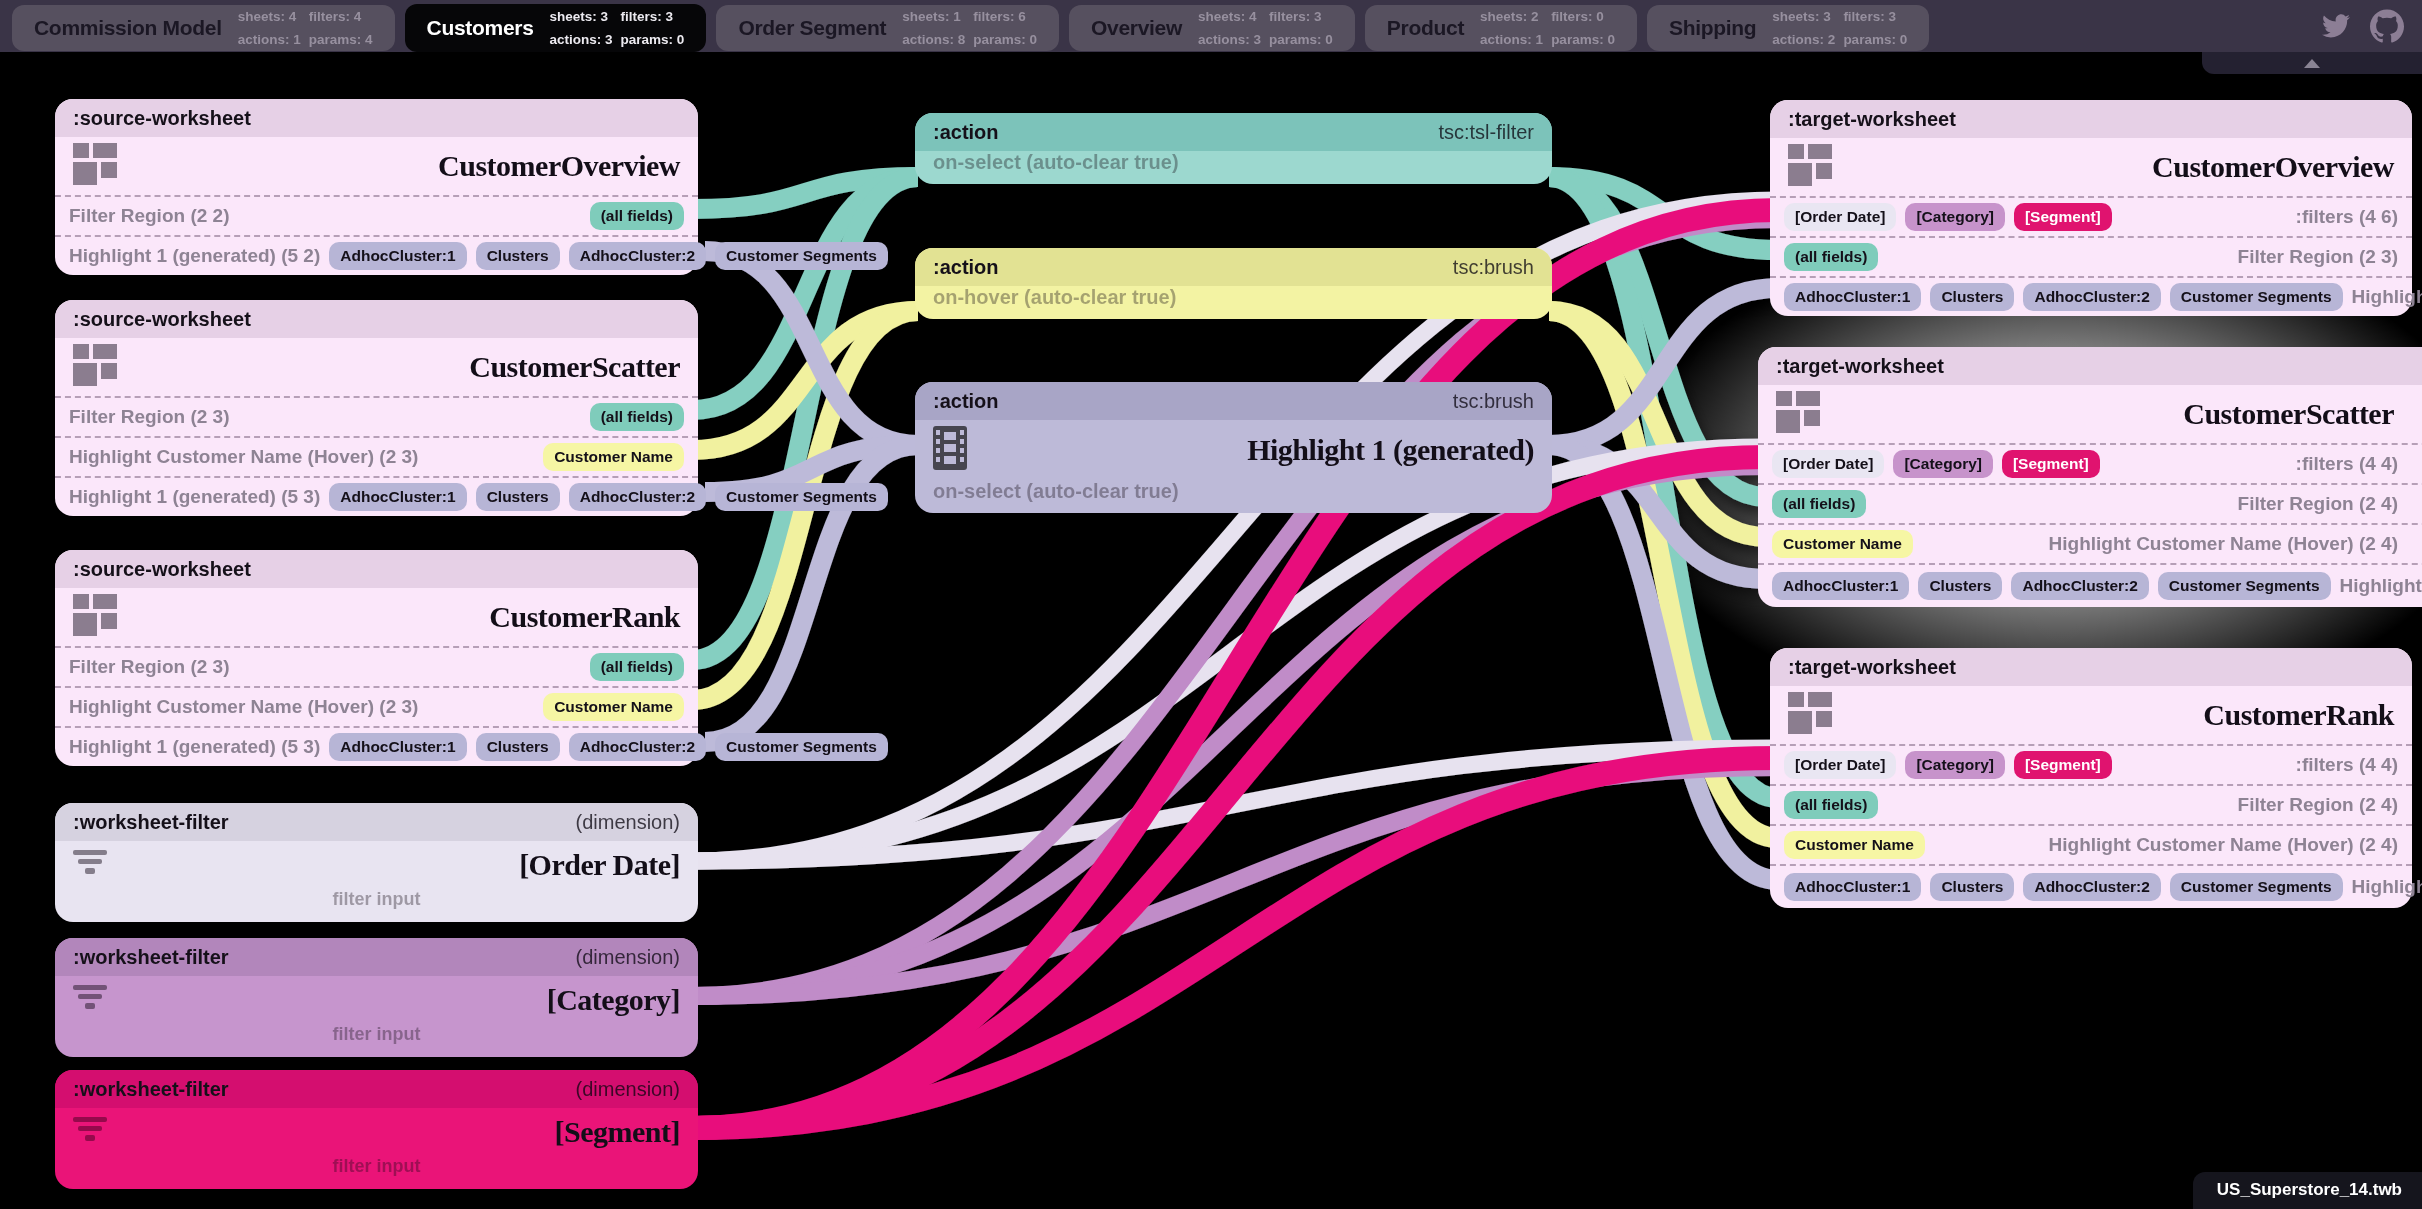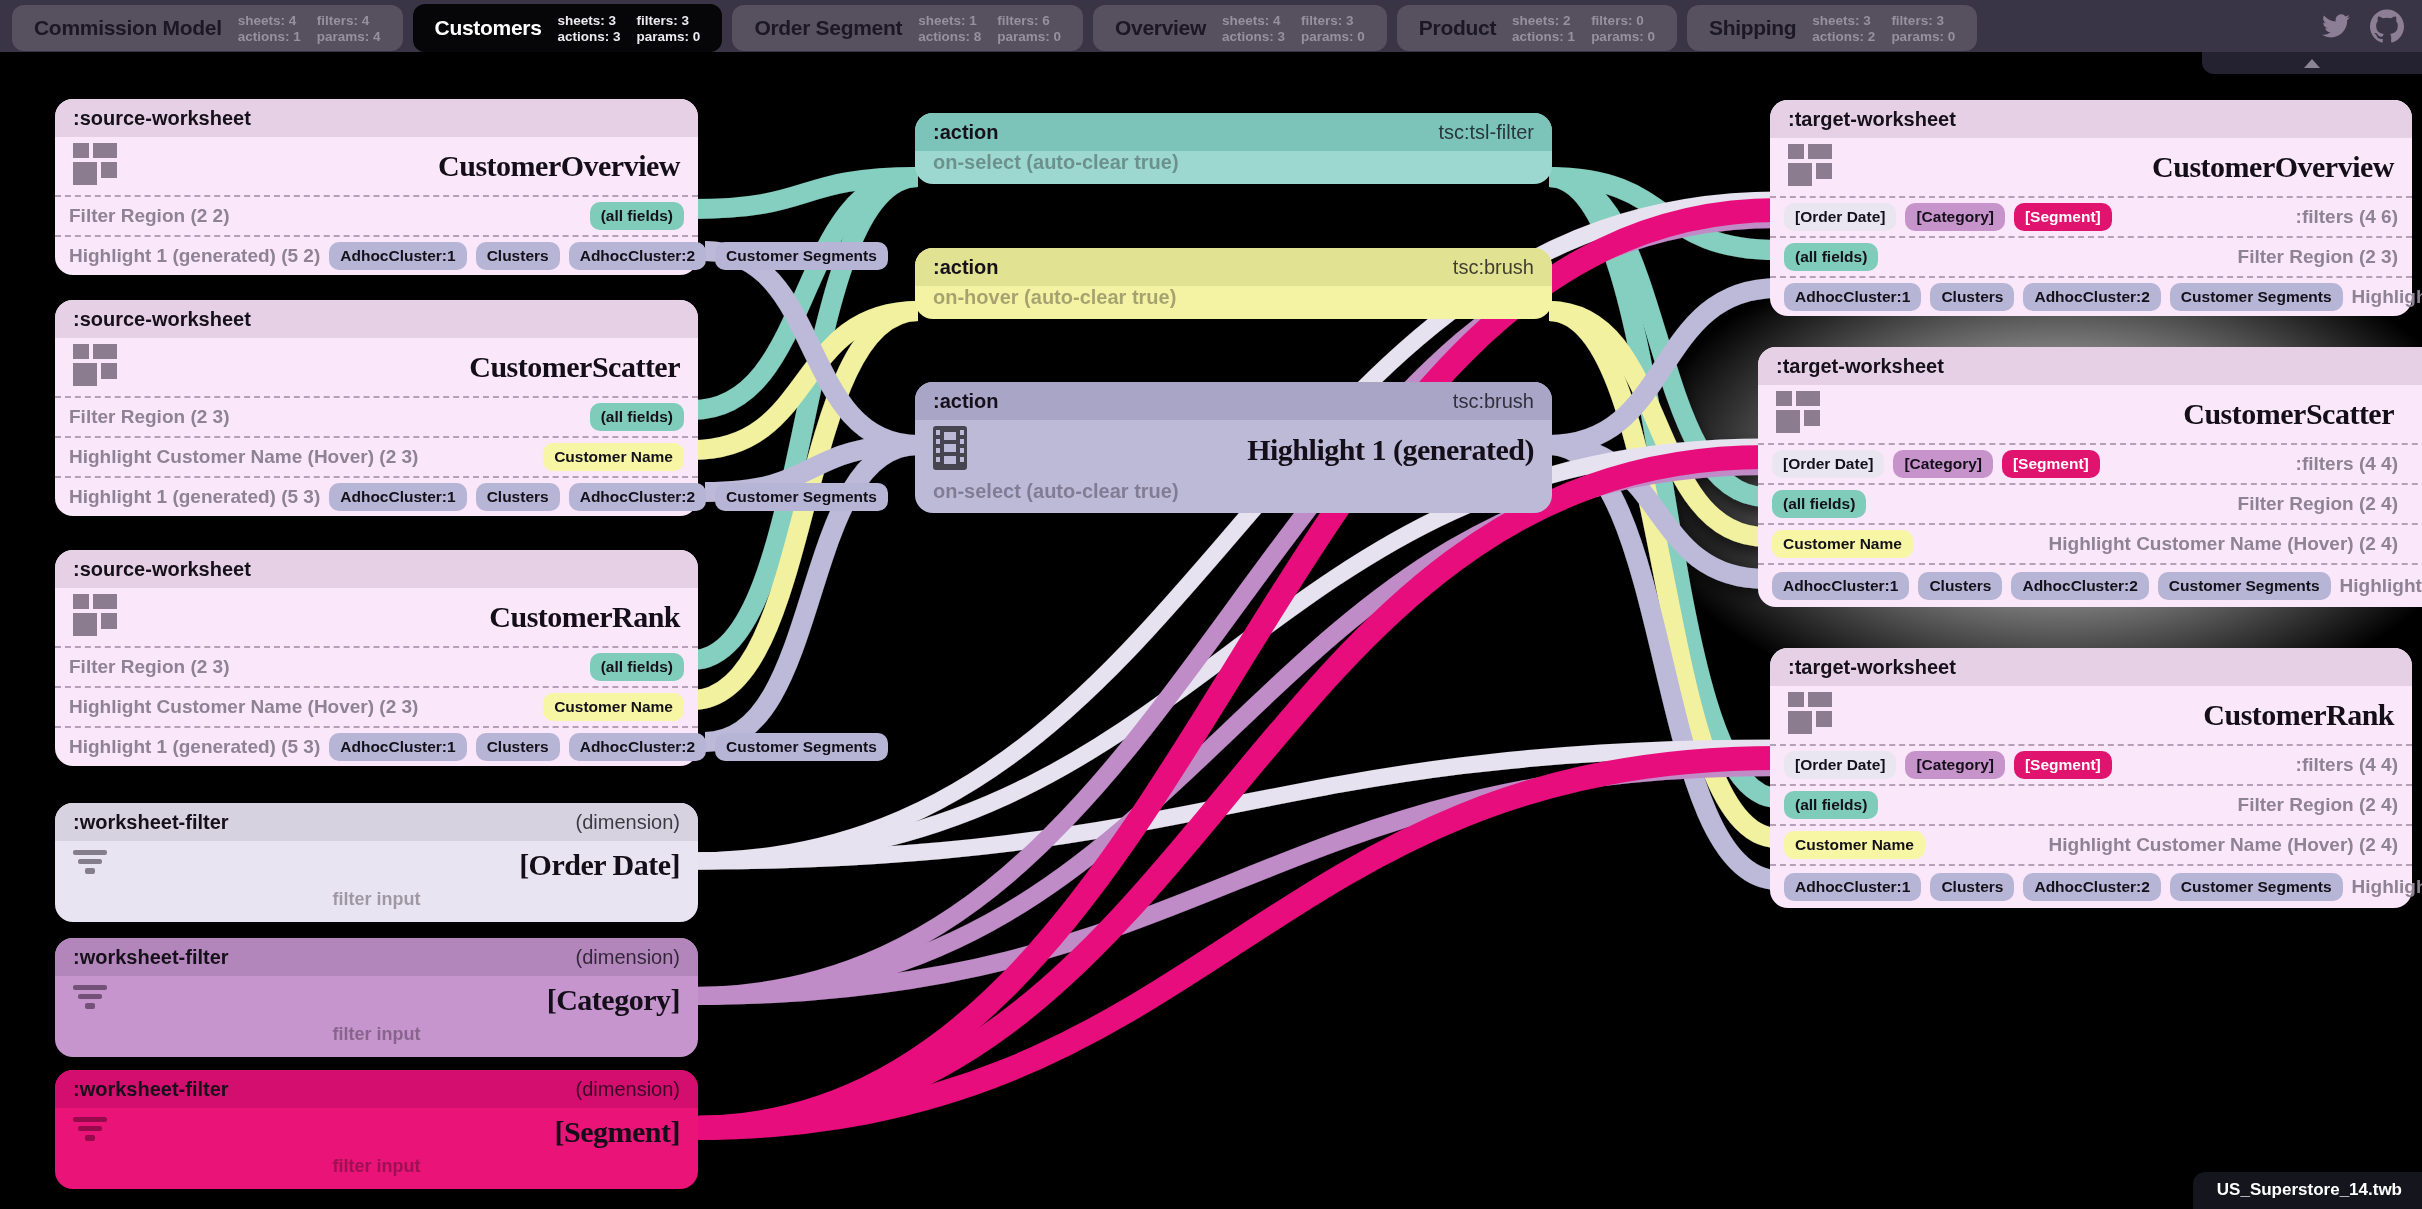--- a/index.html
+++ b/index.html
@@ -6,21 +6,21 @@
   html,body { width:2422px; height:1209px; overflow:hidden; background:#000;
     font-family:"Liberation Sans","DejaVu Sans",sans-serif; }
 
   
   .topbar { position:absolute; left:0; top:0; width:2422px; height:52px; background:#3a3447; z-index:5; }
   .tabs { position:absolute; left:12px; top:4px; display:flex; gap:10px; align-items:center; }
   .tab { display:flex; align-items:center; gap:16px; background:#56505f; border-radius:12px;
          padding:6px 22px; height:46px; cursor:pointer; }
   .tab-label { font-size:21px; font-weight:800; color:#1b1724; letter-spacing:-0.3px; white-space:nowrap; }
   .tab-stats { display:grid; grid-template-columns:auto auto; column-gap:16px; row-gap:1px;
-               font-size:13.5px; font-weight:700; color:#97909f; white-space:nowrap; }
+               font-size:13.5px; font-weight:700; color:#97909f; white-space:nowrap;gap:8px; }
   .tab.active { background:#060608; height:48px; }
   .tab.active .tab-label { color:#ffffff; }
   .tab.active .tab-stats { color:#eceaf0; }
   .topbar-icons { position:absolute; right:18px; top:9px; display:flex; gap:18px; align-items:center; }
   .topbar-icons svg { fill:#8c7e95; }
 
   .drawer { position:absolute; left:2202px; top:52px; width:220px; height:22px; background:#242131;
             border-radius:0 0 0 12px; z-index:5; display:flex; align-items:center; justify-content:center; }
   .drawer .tri { width:0; height:0; border-left:8px solid transparent; border-right:8px solid transparent;
                  border-bottom:9px solid #8a8494; }

